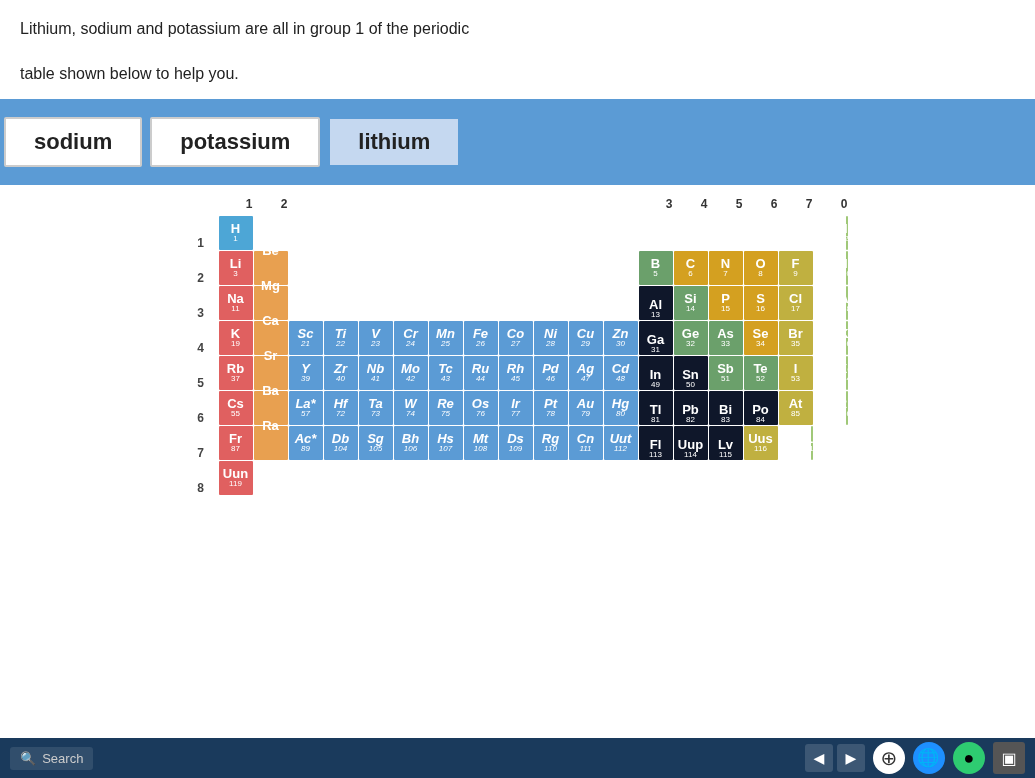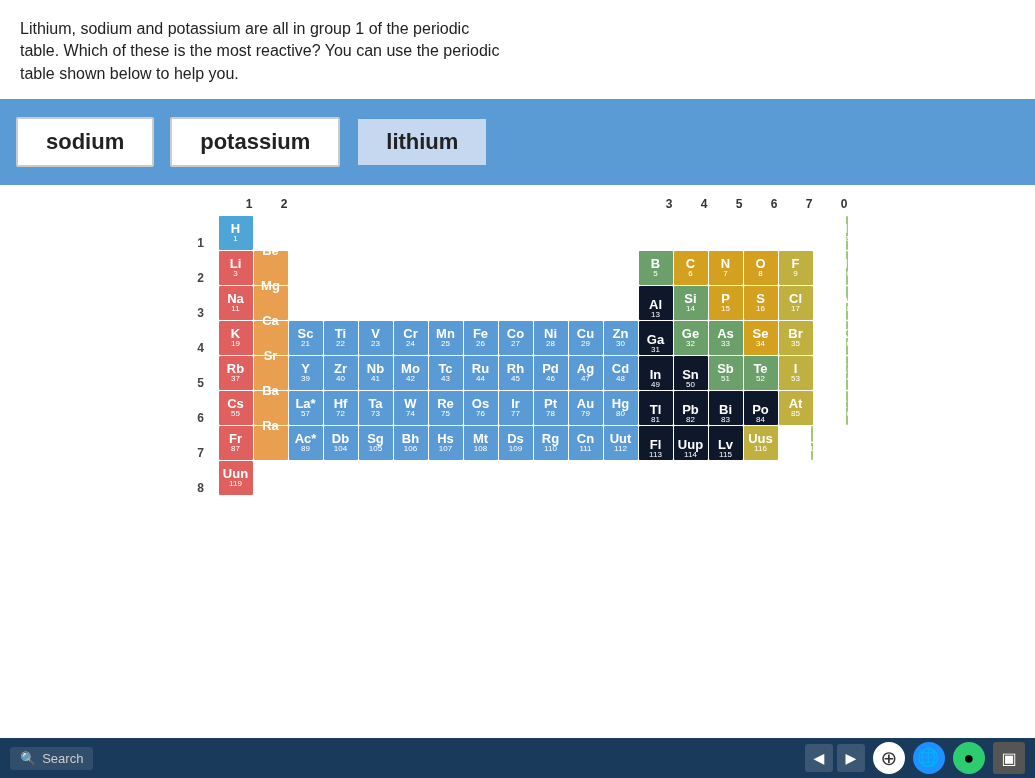--- a/index.html
+++ b/index.html
@@ -16,23 +16,23 @@
       padding: 18px 20px 14px 20px;
       font-size: 16px;
       line-height: 1.4;
       color: #222;
       background: #fff;
     }
 
     
     .answer-bar {
       background: #5b9bd5;
-      padding: 18px 16px;
-      display: flex;
-      gap: 16px;
+      padding: 18px 4px;
+      display: flex;
+      gap: 8px;
     }
     .answer-option {
       background: #fff;
       border: 2px solid #ccc;
       padding: 10px 28px;
       font-size: 22px;
       font-weight: bold;
       color: #222;
       cursor: pointer;
       border-radius: 2px;
@@ -81,21 +81,21 @@
     .cell .number {
       font-size: 8px;
       font-weight: normal;
     }
 
     
     .cell-h { background: #4da6d6; }
     .cell-noble { background: #a0c878; margin-left: 32px; }
     .cell-alkali { background: #e06060; }
     .cell-alkaline { background: #e8a050; gap: 27px; }
-    .cell-transition { background: #5b9bd5; }
+    .cell-transition { background: #5b9bd5; font-style: italic; }
     .cell-post { background: #0f172a; justify-content: flex-end; }
     .cell-metalloid { background: #6ba06b; }
     .cell-nonmetal { background: #d4a020; }
     .cell-halogen { background: #c0b040; }
     .cell-empty { background: transparent; }
 
     .period-label {
       display: flex;
       align-items: center;
       justify-content: flex-end;
@@ -166,21 +166,21 @@
       color: #fff;
       font-size: 14px;
       cursor: pointer;
     }
   </style>
 </head>
 <body>
 
 <div class="question-text">
   <span>Lithium, sodium and potassium are all in group 1 of the periodic</span><br>
-  <span>table. Which of these is the most reactive? You can use the periodic</span><br>
+  <br>
   <span>table shown below to help you.</span>
 </div>
 
 <div class="answer-bar">
   <button class="answer-option">sodium</button>
   <button class="answer-option">potassium</button>
   <button class="answer-option selected">lithium</button>
 </div>
 
 <div class="pt-container">

